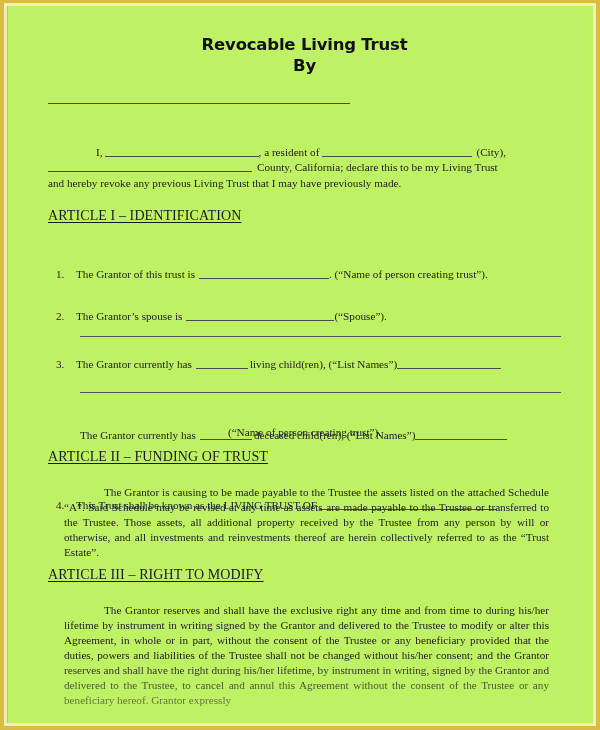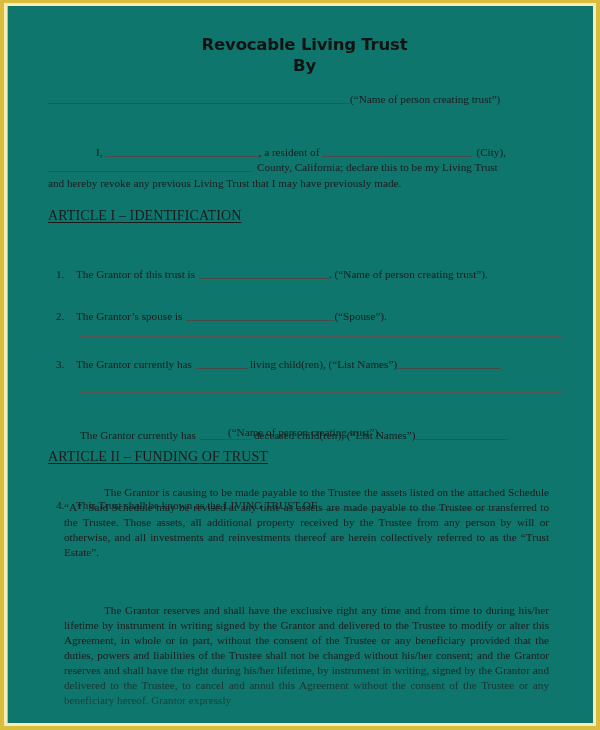--- a/index.html
+++ b/index.html
@@ -27,21 +27,21 @@
     content: "";
     position: absolute;
     left: 4px; top: 3px; right: 4px; bottom: 4px;
     border: 3px solid #f6edb8;
     pointer-events: none;
   }
   #page-sheet {
     position: relative;
     width: 100%;
     height: 100%;
-    background: #0f766e;
+    background: #bef264;
     box-sizing: border-box;
     padding: 0;
     overflow: hidden;
   }
 
   
   .doc {
     position: absolute;
     left: 40px;
     right: 32px;
@@ -110,21 +110,21 @@
 
 <div id="page-frame">
   <div id="page-sheet">
 
     <div class="doc title" style="top:28px;left:40px;right:32px;">
       <div>Revocable Living Trust</div>
       <div>By</div>
     </div>
 
     <div class="doc line-row" style="top:86px;left:40px;right:32px;">
-      <span class="rule" style="width:302px;"></span><span>(“Name of person creating trust”)</span>
+      <span class="rule" style="width:302px;"></span>
     </div>
 
     <div class="doc line-row" style="top:124px;left:40px;right:32px;">
       <span style="display:inline-block;width:48px;"></span><span>I,</span><span class="rule" style="width:154px;margin-left:2px;"></span><span>, a resident of</span><span class="rule" style="width:150px;margin-left:3px;"></span><span style="margin-left:4px;">(City),</span>
     </div>
 
     <div class="doc" style="top:154px;left:40px;right:32px;">
       <div class="line-row">
         <span class="rule" style="width:204px;"></span><span style="margin-left:5px;">County, California; declare this to be my Living Trust</span>
       </div>
@@ -168,19 +168,22 @@
     </div>
 
     <div class="doc art-head" style="top:442px;left:40px;right:32px;">
       <span class="u">ARTICLE II – FUNDING OF TRUST</span>
     </div>
 
     <div class="doc" style="top:471px;left:48px;right:36px;">
       <p class="para"><span class="indent"></span><span>The Grantor is causing to be made payable to the Trustee the assets listed on the attached Schedule “A”.  Said Schedule may be revised at any time as assets are made payable to the Trustee or transferred to the Trustee.  Those assets, all additional property received by the Trustee from any person by will or otherwise, and all investments and reinvestments thereof are herein collectively referred to as the “Trust Estate”.</span></p>
     </div>
 
+    <div class="doc art-head" style="top:560px;left:40px;right:32px;">
+      <span class="u">ARTICLE III – RIGHT TO MODIFY</span>
+    </div>
 
     <div class="doc fade-last" style="top:589px;left:48px;right:36px;">
       <p class="para"><span class="indent"></span><span>The Grantor reserves and shall have the exclusive right any time and from time to during his/her lifetime by instrument in writing signed by the Grantor and delivered to the Trustee to modify or alter this Agreement, in whole or in part, without the consent of the Trustee or any beneficiary provided that the duties, powers and liabilities of the Trustee shall not be changed without his/her consent; and the Grantor reserves and shall have the right during his/her lifetime, by instrument in writing, signed by the Grantor and delivered to the Trustee, to cancel and annul this Agreement without the consent of the Trustee or any beneficiary hereof. Grantor expressly</span></p>
     </div>
 
   </div>
 </div>
 
 </body></html>

